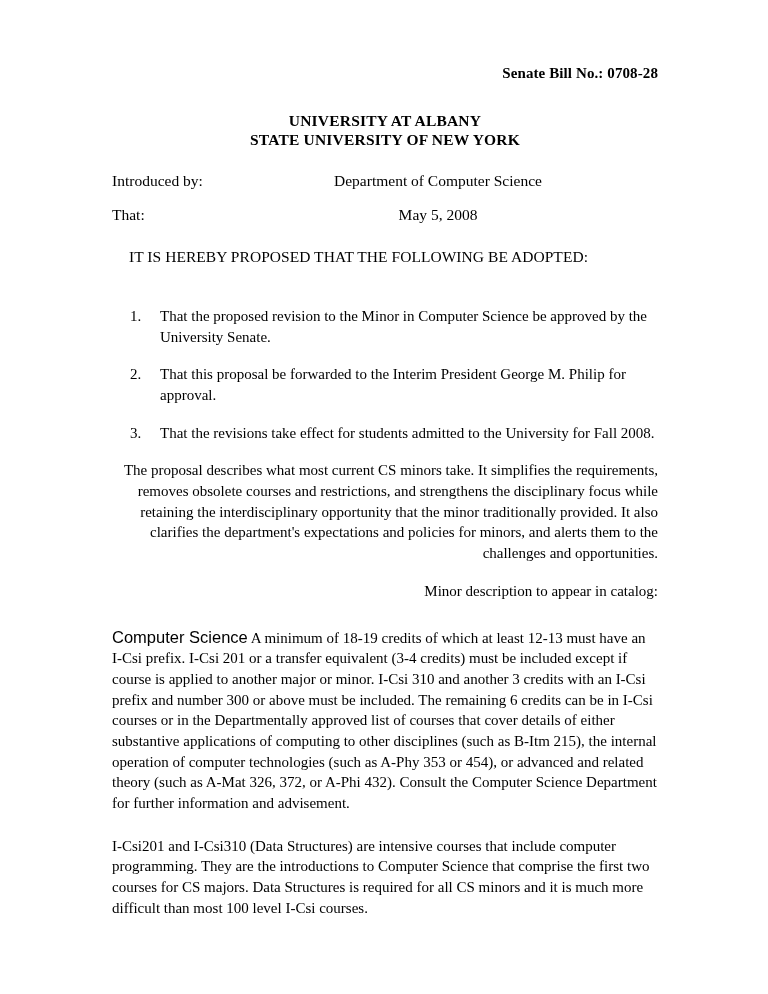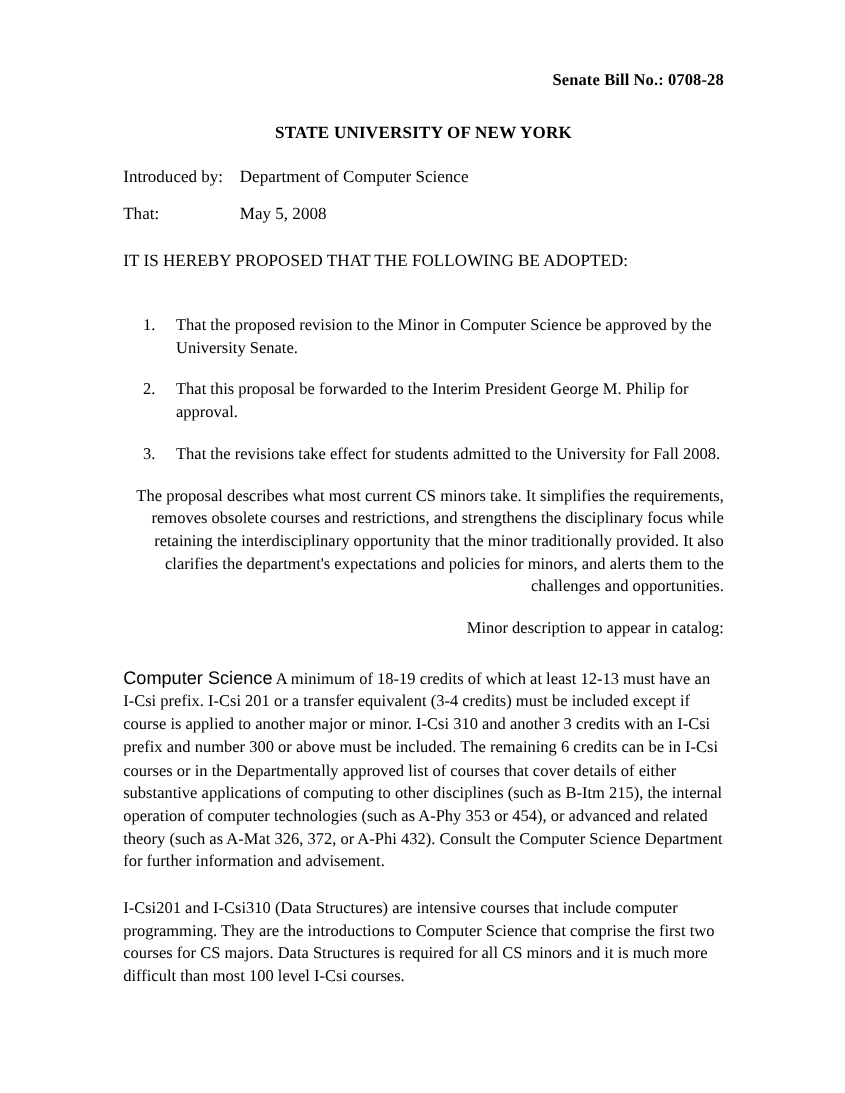--- a/index.html
+++ b/index.html
@@ -58,38 +58,39 @@
     line-height: 1.2;
   }
   .meta-row {
     display: flex;
     margin-bottom: 15px;
   }
   .meta-label {
     width: 106px;
     flex: 0 0 106px;
   }
-  .meta-value { flex: 1 1 auto; }
+  .meta-value { flex: 1 1 auto; text-align: center; }
 
   
   .doc-title {
     text-align: center;
     font-weight: bold;
     font-size: 17.5px;
     margin-top: 19px;
     letter-spacing: 0.1px;
     line-height: 1.2;
   }
 
   
   .proposed-line {
     font-size: 15.5px;
     margin-top: 24px;
     line-height: 1.2;
     letter-spacing: 0.05px;
+    margin-left: 17px;
   }
 
   
   .proposal-list {
     margin: 0;
     padding: 0;
     list-style: none;
     margin-top: 39px;
   }
   .proposal-item {
@@ -142,20 +143,21 @@
 </style>
 </head>
 <body>
 
 <div class="page">
   <div class="content">
 
     <div class="billno">Senate Bill No.:  0708-28</div>
 
     <div class="univ-header">
+      <div>UNIVERSITY AT ALBANY</div>
       <div>STATE UNIVERSITY OF NEW YORK</div>
     </div>
 
     <div class="meta">
       <div class="meta-row">
         <div class="meta-label">Introduced by:</div>
         <div class="meta-value">Department of Computer Science</div>
       </div>
       <div class="meta-row">
         <div class="meta-label">That:</div>

